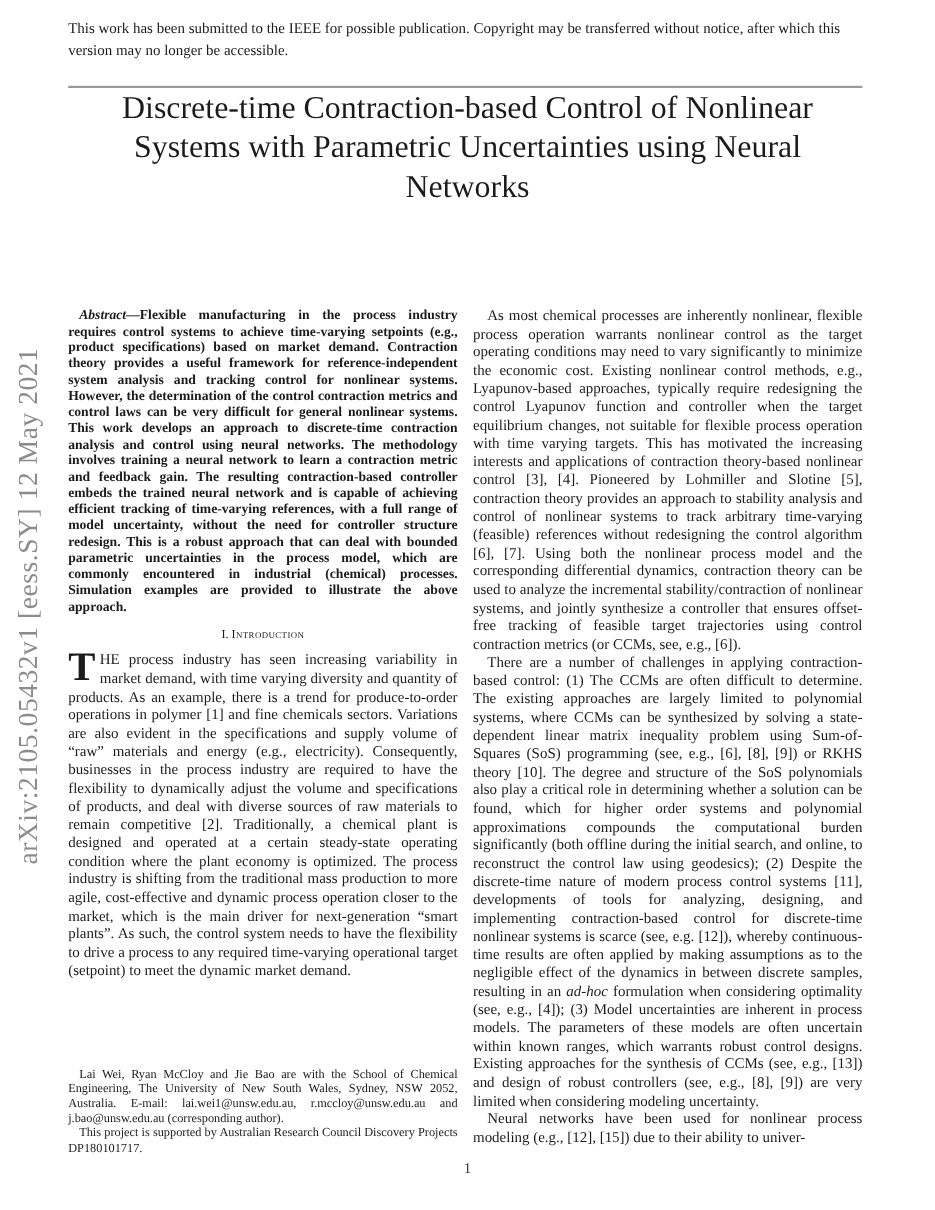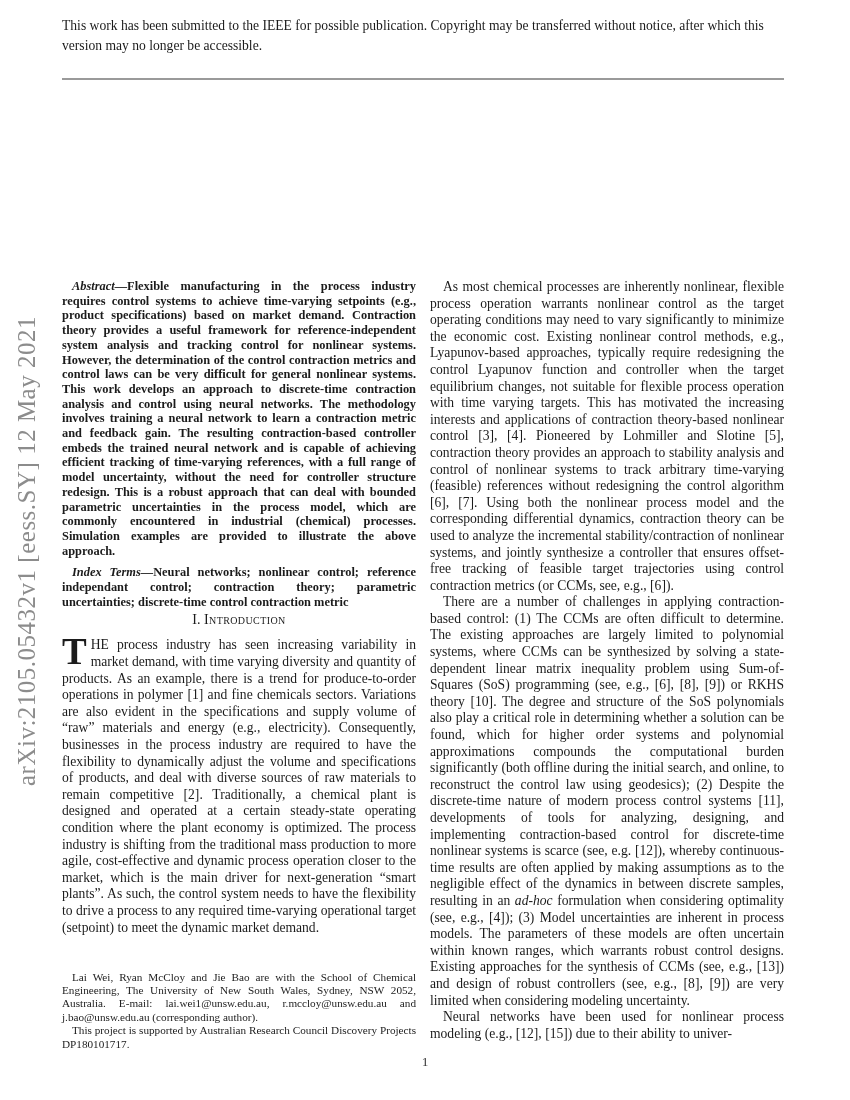--- a/index.html
+++ b/index.html
@@ -63,22 +63,22 @@
   .abstract, .index-terms {
     font-size:12.4px; line-height:14.7px;
     font-weight:bold;
     text-indent:10px;
   }
   .index-terms { margin-top:7px; }
   .lead { font-style:italic; }
 
   .section-heading {
     text-align:center; text-indent:0;
-    font-size:14px; font-weight:normal;
-    margin:3px 0 9px;
+    font-size:11px; font-weight:normal;
+    margin:13px 0 9px;
   }
   .sc { font-variant:small-caps; letter-spacing:0.4px; }
 
   .body-par { font-size:13.6px; line-height:16.6px; }
   .indent { text-indent:13px; }
 
   .dropcap {
     float:left;
     font-size:37px; line-height:30px;
     padding-right:4px;
@@ -101,33 +101,31 @@
 </style>
 </head>
 <body>
 
 <div class="page">
 
   <div class="arxiv-watermark">arXiv:2105.05432v1 [eess.SY] 12 May 2021</div>
 
   <div class="notice">This work has been submitted to the IEEE for possible publication. Copyright may be transferred without notice, after which this version may no longer be accessible.</div>
 
+  <h1 class="paper-title">Discrete-time Contraction-based Control of Nonlinear Systems with Parametric Uncertainties using Neural Networks</h1>
 
 
   <div class="columns">
 
     <div class="col col-left">
 
       <p class="abstract">
         <span class="lead">Abstract—</span><span>Flexible manufacturing in the process industry requires control systems to achieve time-varying setpoints (e.g., product specifications) based on market demand. Contraction theory provides a useful framework for reference-independent system analysis and tracking control for nonlinear systems. However, the determination of the control contraction metrics and control laws can be very difficult for general nonlinear systems. This work develops an approach to discrete-time contraction analysis and control using neural networks. The methodology involves training a neural network to learn a contraction metric and feedback gain. The resulting contraction-based controller embeds the trained neural network and is capable of achieving efficient tracking of time-varying references, with a full range of model uncertainty, without the need for controller structure redesign. This is a robust approach that can deal with bounded parametric uncertainties in the process model, which are commonly encountered in industrial (chemical) processes. Simulation examples are provided to illustrate the above approach.</span>
       </p>
 
-      <p class="index-terms">
-        <span class="lead">Index Terms—</span><span>Neural networks; nonlinear control; reference independant control; contraction theory; parametric uncertainties; discrete-time control contraction metric</span>
-      </p>
 
       <h2 class="section-heading">
         <span>I.</span>
         <span class="sc">Introduction</span>
       </h2>
 
       <p class="body-par">
         <span class="dropcap">T</span><span>HE process industry has seen increasing variability in market demand, with time varying diversity and quantity of products. As an example, there is a trend for produce-to-order operations in polymer [1] and fine chemicals sectors. Variations are also evident in the specifications and supply volume of “raw” materials and energy (e.g., electricity). Consequently, businesses in the process industry are required to have the flexibility to dynamically adjust the volume and specifications of products, and deal with diverse sources of raw materials to remain competitive [2]. Traditionally, a chemical plant is designed and operated at a certain steady-state operating condition where the plant economy is optimized. The process industry is shifting from the traditional mass production to more agile, cost-effective and dynamic process operation closer to the market, which is the main driver for next-generation “smart plants”. As such, the control system needs to have the flexibility to drive a process to any required time-varying operational target (setpoint) to meet the dynamic market demand.</span>
       </p>
 

